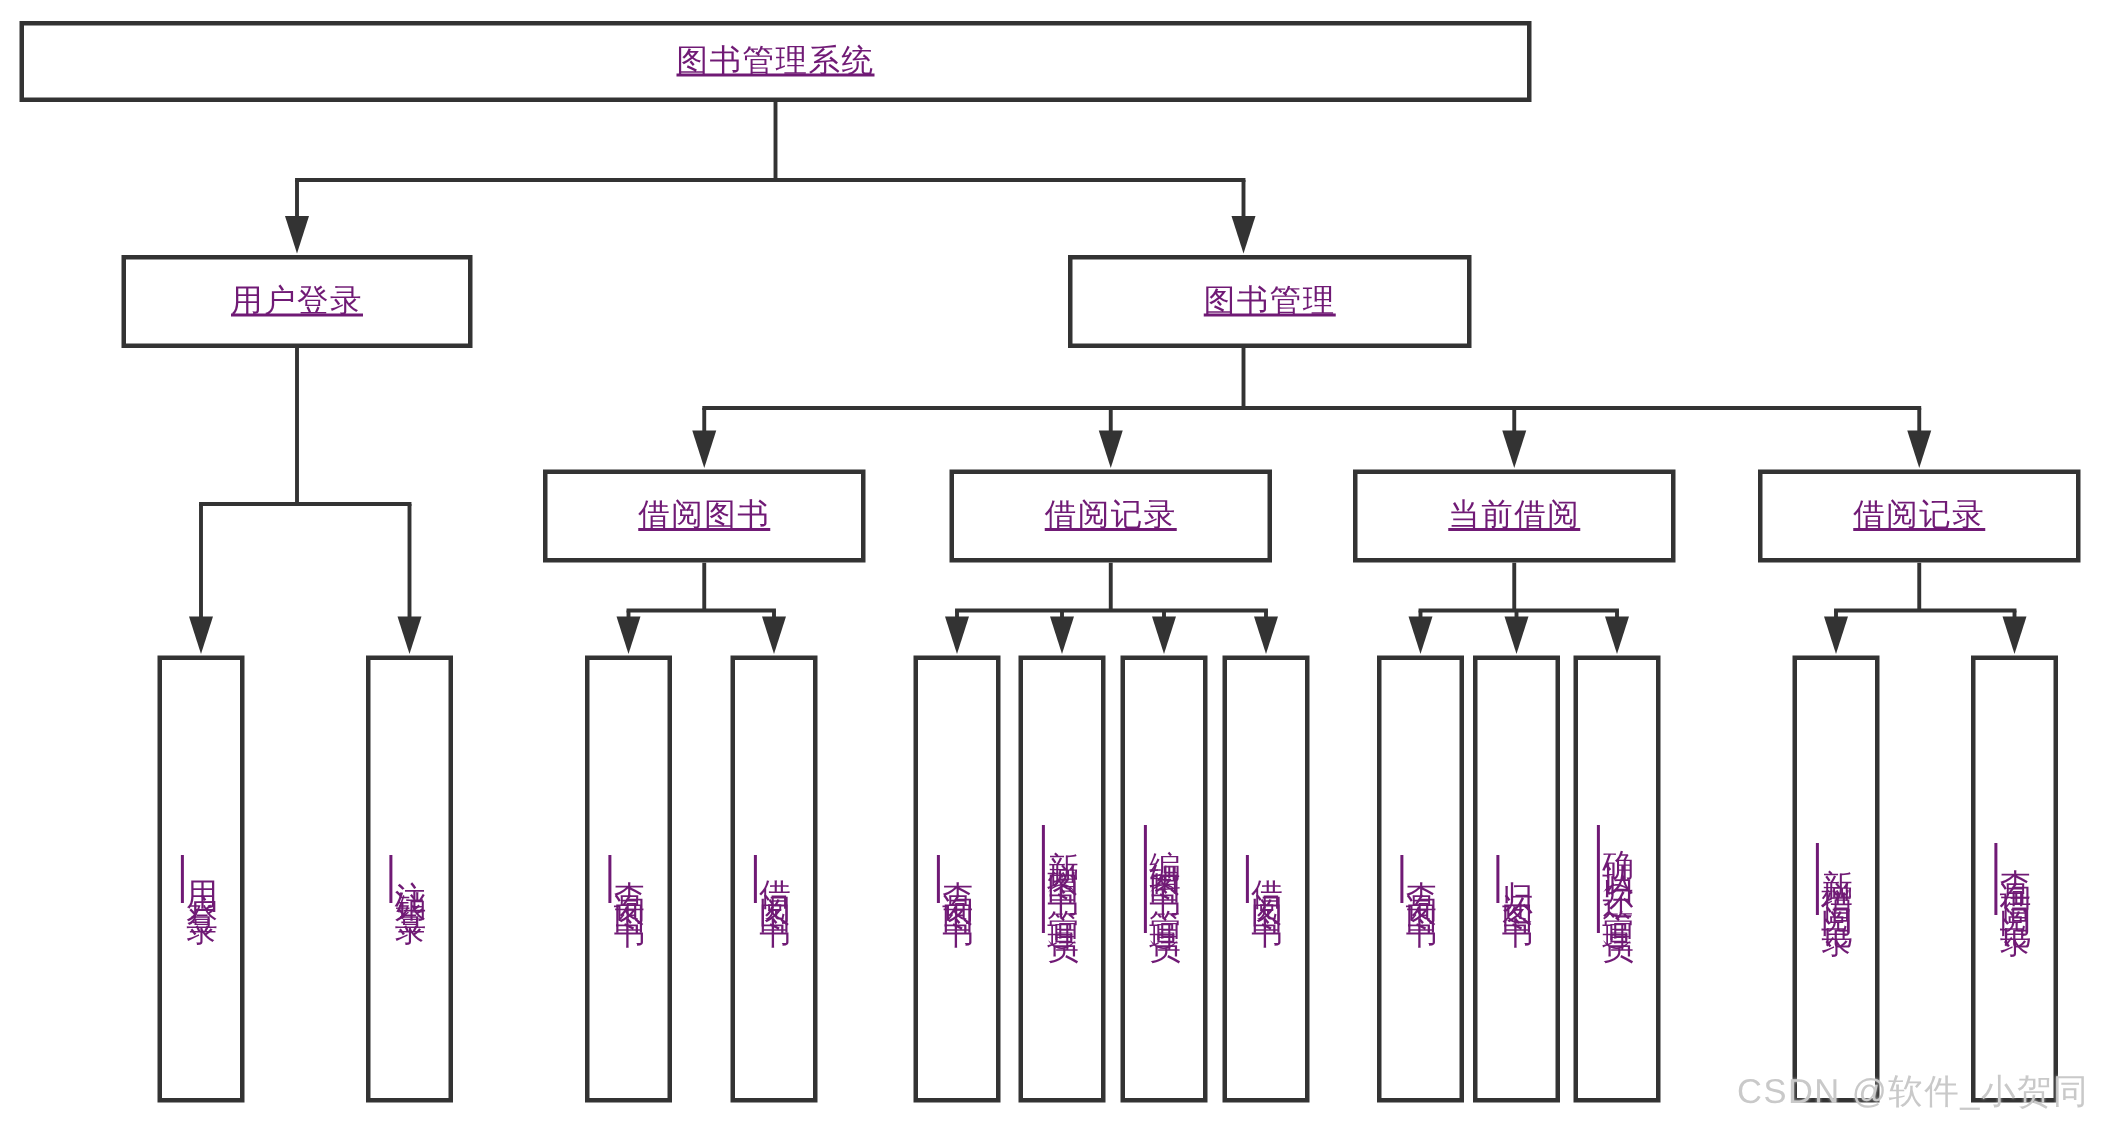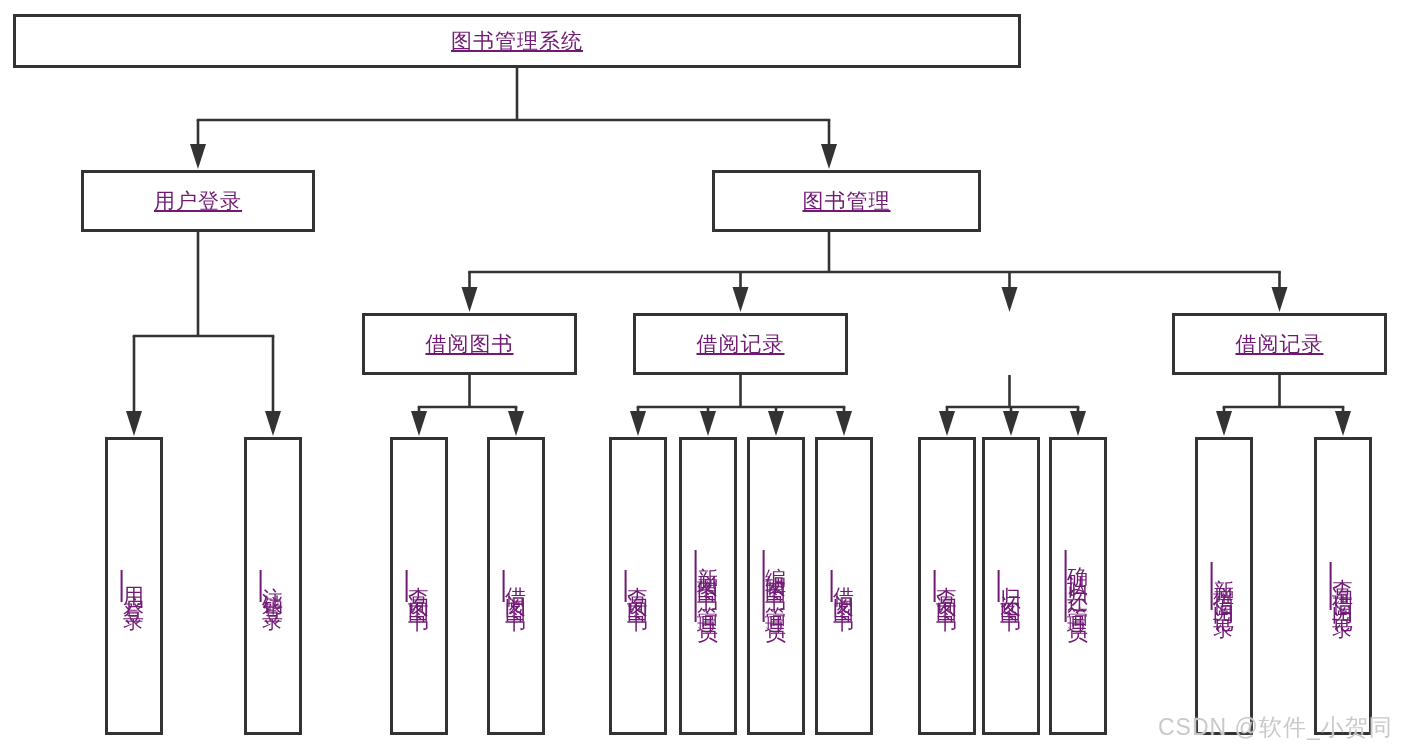--- a/index.html
+++ b/index.html
@@ -122,20 +122,21 @@
       <polygon points="1335,411 1351,411 1343,436" fill="#333333"></polygon>
     </svg>
 
   <div class="node h" style="left:13px; top:14px; width:1008px; height:54px;">图书管理系统</div>
 
   <div class="node h" style="left:81px; top:170px; width:234px; height:62px;">用户登录</div>
   <div class="node h" style="left:712px; top:170px; width:269px; height:62px;">图书管理</div>
 
   <div class="node h" style="left:362px; top:313px; width:215px; height:62px;">借阅图书</div>
   <div class="node h" style="left:633px; top:313px; width:215px; height:62px;">借阅记录</div>
+  <div class="node h" style="left:902px; top:313px; width:215px; height:62px;">当前借阅</div>
   <div class="node h" style="left:1172px; top:313px; width:215px; height:62px;">借阅记录</div>
 
   <div class="node leaf" style="left:105px; top:437px; width:58px; height:298px;">用户登录</div>
   <div class="node leaf" style="left:244px; top:437px; width:58px; height:298px;">注销登录</div>
 
   <div class="node leaf" style="left:390px; top:437px; width:58px; height:298px;">查询图书</div>
   <div class="node leaf" style="left:487px; top:437px; width:58px; height:298px;">借阅图书</div>
 
   <div class="node leaf" style="left:609px; top:437px; width:58px; height:298px;">查询图书</div>
   <div class="node leaf" style="left:679px; top:437px; width:58px; height:298px;">新增图书（管理员）</div>

